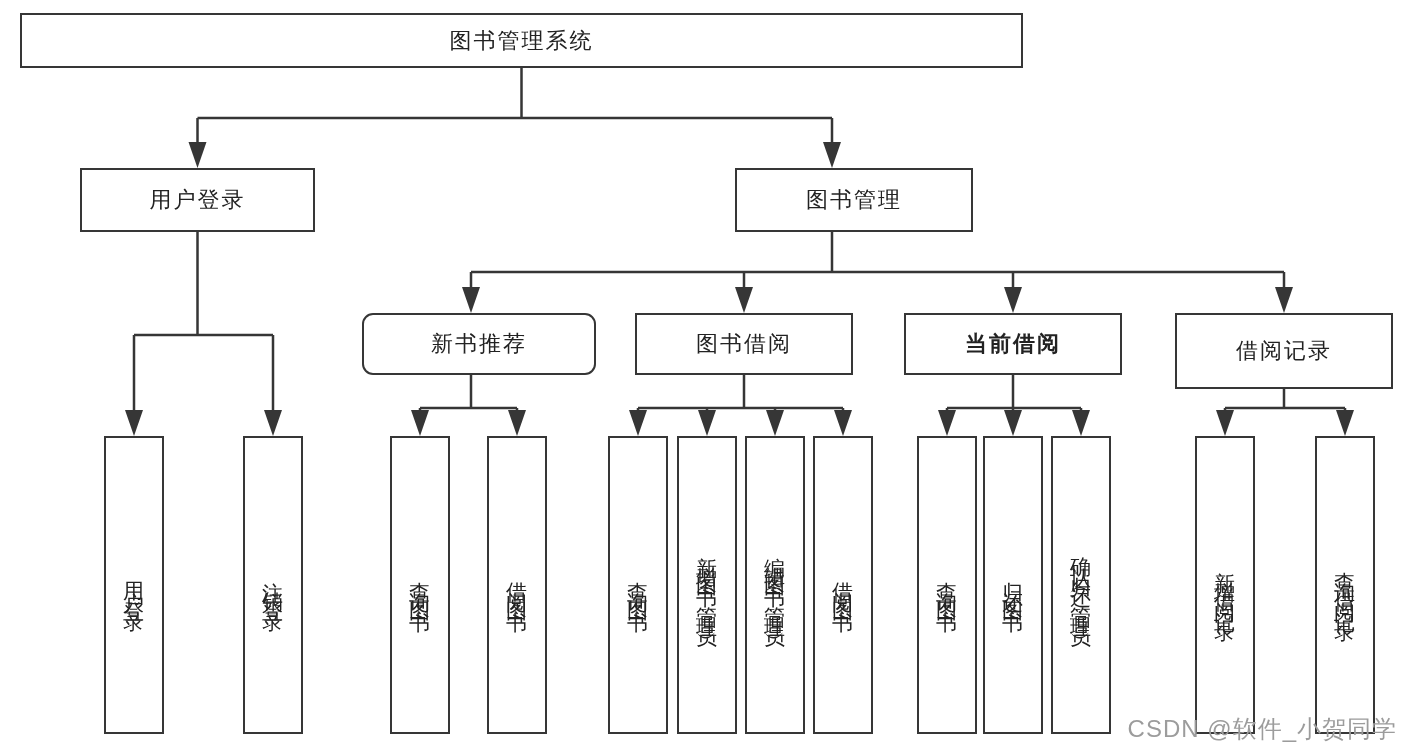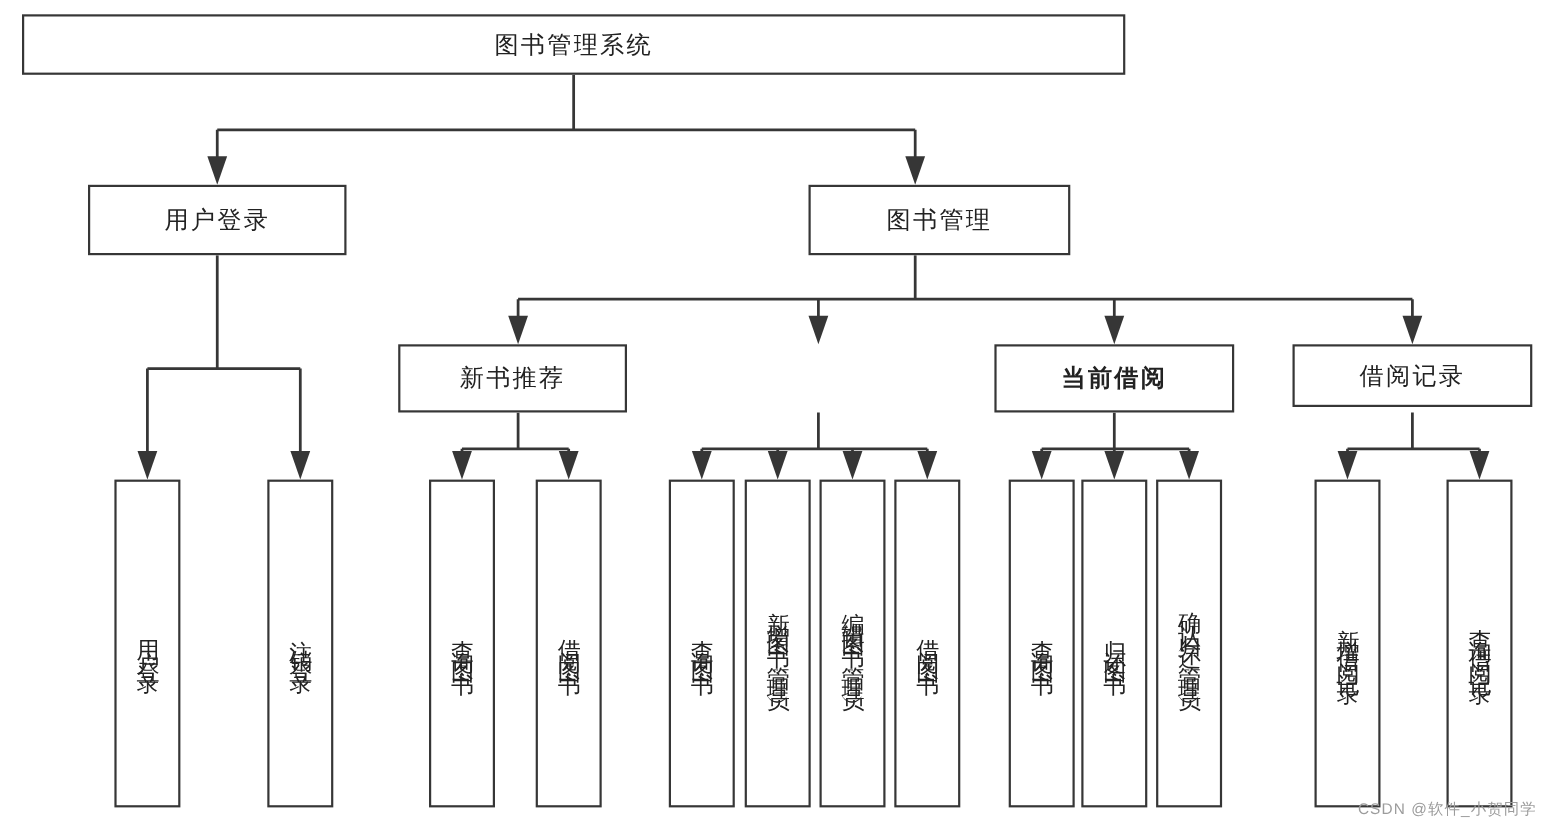--- a/index.html
+++ b/index.html
@@ -48,21 +48,21 @@
     font-size:21px;
     line-height:1;
     letter-spacing:10px;
     color:var(--text);
     white-space:nowrap;
   }
   #watermark{
     position:absolute;
     right:8px;
     bottom:2px;
-    font-size:14px;
+    font-size:24px;
     letter-spacing:1px;
     color:var(--watermark);
     z-index:2;
     white-space:nowrap;
   }
 </style>
 </head>
 <body>
 
 <div id="canvas">
@@ -110,27 +110,30 @@
     <span class="h-label">图书管理系统</span>
   </div>
 
   <div class="box" style="left:80px;top:168px;width:235px;height:64px;">
     <span class="h-label">用户登录</span>
   </div>
   <div class="box" style="left:713px;top:168px;width:238px;height:64px;margin-left:22px;">
     <span class="h-label">图书管理</span>
   </div>
 
-  <div class="box" style="left:362px;top:313px;width:208px;height:62px;">
+  <div class="box" style="left:362px;top:313px;width:234px;height:62px;border-radius:11px;">
     <span class="h-label">新书推荐</span>
+  </div>
+  <div class="box" style="left:635px;top:313px;width:218px;height:62px;">
+    <span class="h-label">图书借阅</span>
   </div>
   <div class="box" style="left:904px;top:313px;width:218px;height:62px;font-weight:bold;">
     <span class="h-label">当前借阅</span>
   </div>
-  <div class="box" style="left:1175px;top:313px;width:218px;height:57px;">
+  <div class="box" style="left:1175px;top:313px;width:218px;height:76px;">
     <span class="h-label">借阅记录</span>
   </div>
 
   <div class="box" style="left:104px;top:436px;width:60px;height:298px;">
     <span class="v-label">用户登录</span>
   </div>
   <div class="box" style="left:243px;top:436px;width:60px;height:298px;">
     <span class="v-label">注销登录</span>
   </div>
 

